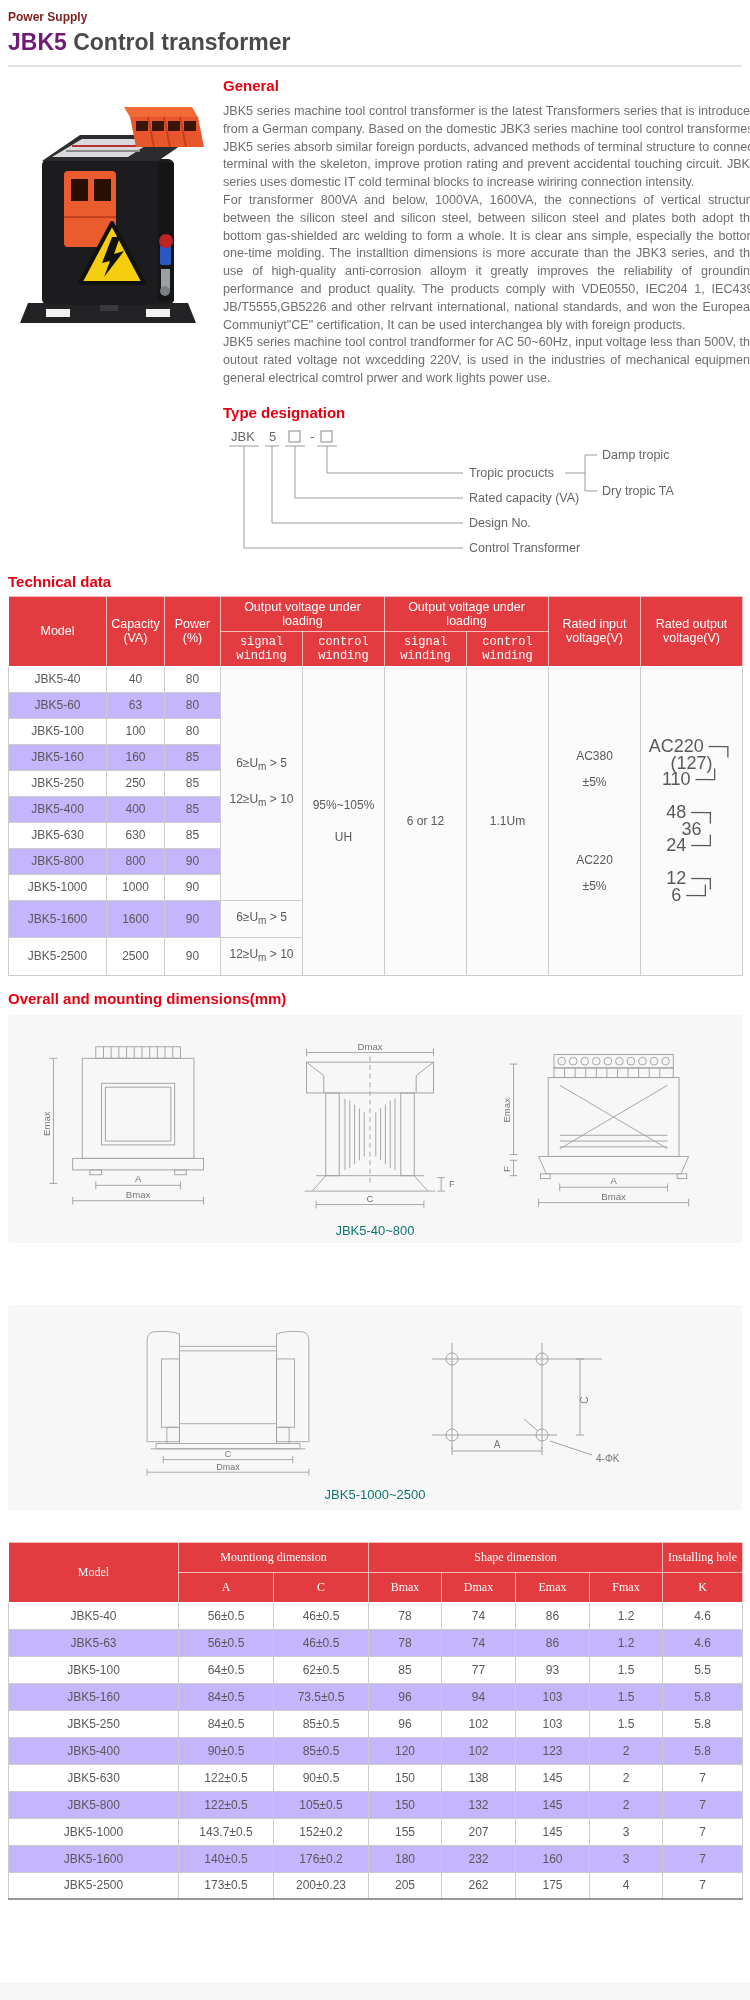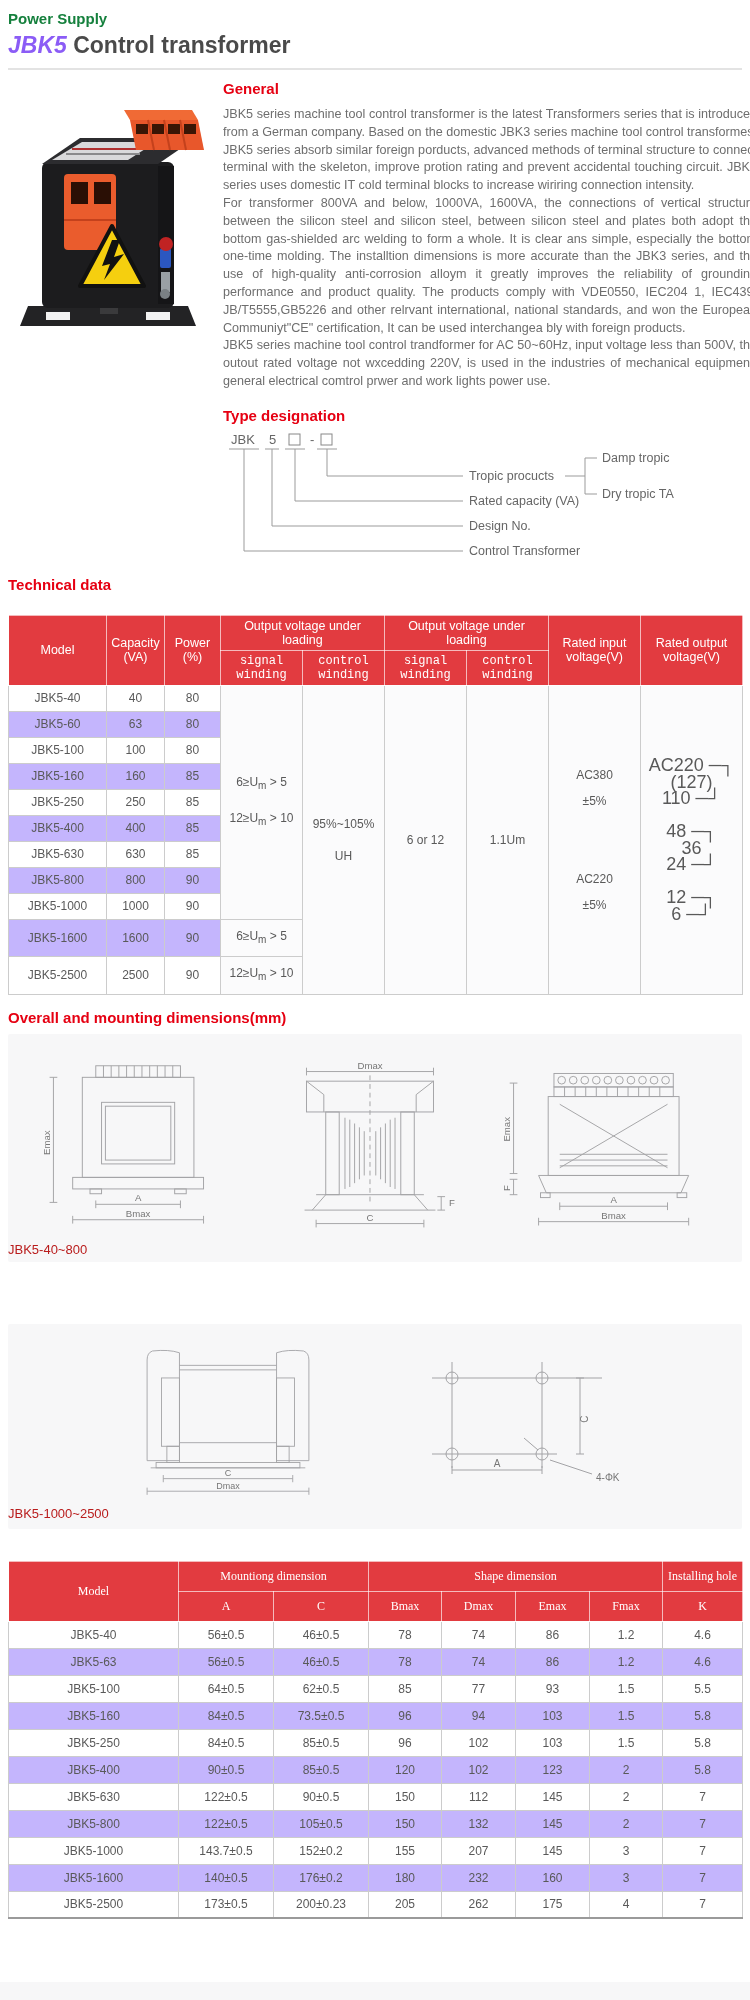--- a/index.html
+++ b/index.html
@@ -6,32 +6,32 @@
   html,body { width:750px; }
   body {
     font-family:"Liberation Sans","DejaVu Sans",sans-serif;
     background:#ffffff; color:#6b6b6b; position:relative;
     height:2000px; overflow:hidden;
   }
   .page { padding:0 8px; }
 
   
   .page-header { padding-top:10px; border-bottom:2px solid #e3e3e3; }
-  .eyebrow { color:#15803d; font-size:15px; font-weight:bold; margin-bottom:5px; }
+  .eyebrow { color:#7f1d1d; font-size:12px; font-weight:bold; margin-bottom:5px; }
   .doc-title { font-size:23px; font-weight:bold; color:#4a4a4a; margin-bottom:9px; }
-  .doc-title .model { color:#8b5cf6;font-style:italic; }
+  .doc-title .model { color:#701a75; }
 
   
   .cols { display:flex; margin-top:10px; }
   .col-left { width:207px; flex:none; }
   .col-right { flex:1; padding-left:8px; }
   .sec-heading { color:#e60012; font-size:15px; font-weight:bold; margin-bottom:9px; }
   .para { font-size:12.6px; line-height:17.8px; text-align:justify; color:#6e6e6e; }
   .type-heading { margin-top:16px; margin-bottom:6px; }
-  .tech-heading { margin-top:2px; margin-bottom:22px; }
+  .tech-heading { margin-top:2px; margin-bottom:6px; }
   .dims-heading { margin-top:14px; margin-bottom:8px; }
 
   
   table { border-collapse:collapse; width:100%; table-layout:fixed; }
   .tech, .mount { font-size:12px; color:#595959; }
   .tech th, .mount th {
     background:#e23b40; color:#ffffff; font-weight:normal;
     border:1px solid rgba(255,255,255,.65); font-size:12.5px; padding:3px 2px;
   }
   .tech th.sub, .mount th { font-size:12px; }
@@ -48,21 +48,21 @@
   .tech td.mc.tight { line-height:26px; }
   .tech td.mc.out { line-height:16.5px; font-size:18px; }
   .mount { border-bottom:2px solid #9a9a9a; }
   .mount thead tr th { height:30px;font-family:Liberation Serif, serif; }
 
   
   .panel { background:#f7f7f8; border-radius:2px; margin:0 0 0 0; }
   .panel-1 { height:228px; padding-top:26px; }
   .panel-2 { height:205px; margin-top:62px; padding-top:18px; }
   .drawings { display:flex; justify-content:center; align-items:flex-start; gap:34px; }
-  .caption { text-align:left; font-size:13px; color:#b91c1c; margin-top:4px; }
+  .caption { text-align:center; font-size:13px; color:#0f766e; margin-top:4px; }
   .mount-wrap { margin-top:32px; }
   svg text { font-family:"Liberation Sans","DejaVu Sans",sans-serif; }
 
   
   .footer-band { position:absolute; left:0; bottom:0; width:750px; height:18px; background:#f7f7f8; }
 </style>
 </head>
 <body>
 
 <div class="page">
@@ -541,21 +541,21 @@
             <td>102</td>
             <td>123</td>
             <td>2</td>
             <td>5.8</td>
           </tr>
           <tr>
             <td>JBK5-630</td>
             <td>122±0.5</td>
             <td>90±0.5</td>
             <td>150</td>
-            <td>112</td>
+            <td>138</td>
             <td>145</td>
             <td>2</td>
             <td>7</td>
           </tr>
           <tr class="stripe">
             <td>JBK5-800</td>
             <td>122±0.5</td>
             <td>105±0.5</td>
             <td>150</td>
             <td>132</td>

